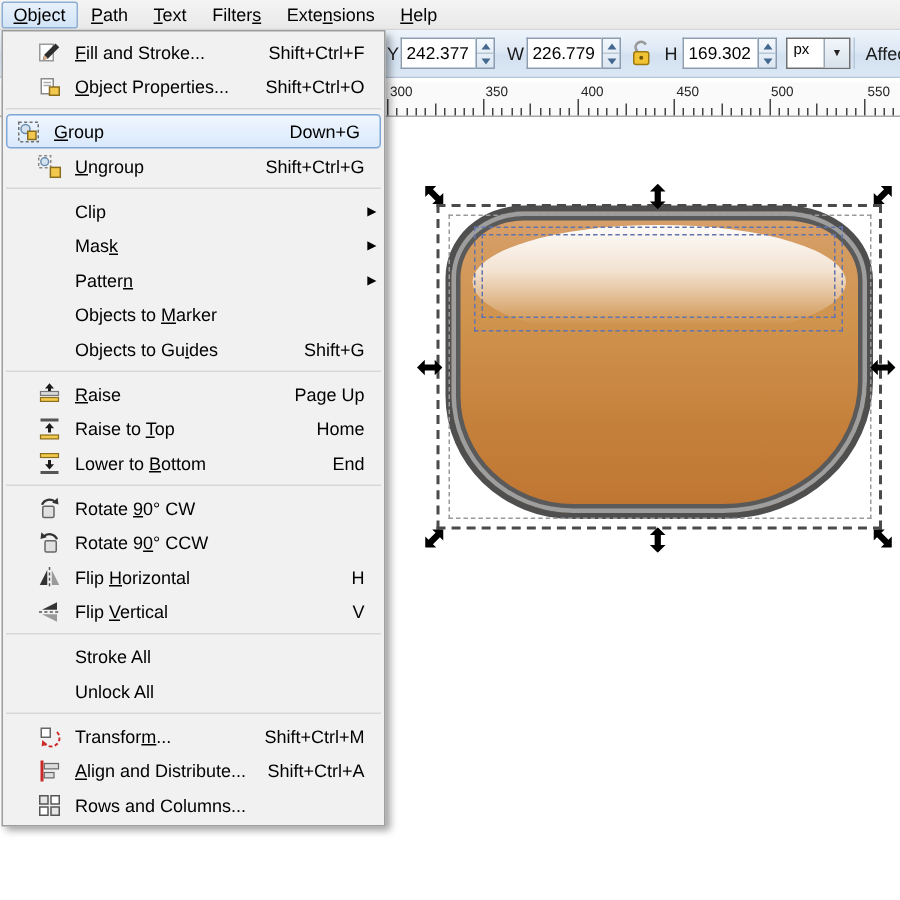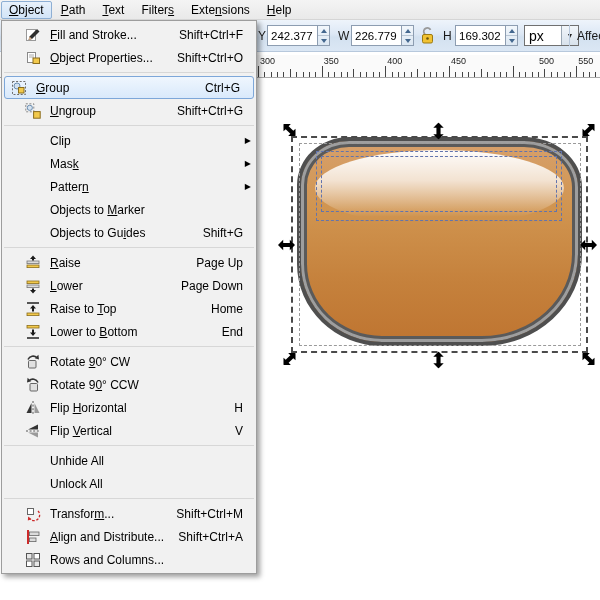--- a/index.html
+++ b/index.html
@@ -27,21 +27,21 @@
   .spin-btns { width:13px; height:21px; border:1px solid #8d9db1; display:flex;
     flex-direction:column; background:linear-gradient(180deg,#f2f7fc,#dce7f2); }
   .spin-up,.spin-down { flex:1; position:relative; }
   .spin-up::after,.spin-down::after { content:""; position:absolute; left:3px;
     border-left:3px solid transparent; border-right:3px solid transparent; }
   .spin-up::after { top:3px; border-bottom:4px solid #44688f; }
   .spin-down::after { top:3px; border-top:4px solid #44688f; }
   .spin-up { border-bottom:1px solid #b9c6d4; }
   .combo { position:absolute; top:5px; height:21px; display:flex; border:1px solid #707070;
     background:#fff; }
-  .combo-value { width:36px; padding:2px 4px; font-size:14px; }
+  .combo-value { width:24px; padding:2px 4px; font-size:10px; }
   .combo-btn { width:17px; background:linear-gradient(180deg,#f2f6fa,#d8e2ec);
     border-left:1px solid #9aa7b4; text-align:center; font-size:7px; line-height:19px; color:#222; }
   .toolbar-sep { position:absolute; top:5px; width:1px; height:21px; background:#b9c9dc; }
   .lock-icon { position:absolute; }
 
   
   .ruler { position:absolute; left:0; top:55px; width:600px; height:23px;
     background:#fafafa; border-bottom:1px solid #a8a8a8; z-index:4; }
   .tick { position:absolute; width:1px; background:#444; bottom:0; }
   .tick-label { position:absolute; top:1px; font-size:9px; color:#222; }
@@ -157,21 +157,21 @@
     <div class="tick" style="left: 455.346px; height: 5px;"></div>
     <div class="tick" style="left: 461.712px; height: 5px;"></div>
     <div class="tick" style="left: 468.078px; height: 5px;"></div>
     <div class="tick" style="left: 474.444px; height: 5px;"></div>
     <div class="tick" style="left: 480.81px; height: 8px;"></div>
     <div class="tick" style="left: 487.176px; height: 5px;"></div>
     <div class="tick" style="left: 493.542px; height: 5px;"></div>
     <div class="tick" style="left: 499.908px; height: 5px;"></div>
     <div class="tick" style="left: 506.274px; height: 5px;"></div>
     <div class="tick" style="left: 512.64px; height: 11px;"></div>
-    <div class="tick-label" style="left: 539px;">500</div>
+    <div class="tick-label" style="left: 514px;">500</div>
     <div class="tick" style="left: 519.006px; height: 5px;"></div>
     <div class="tick" style="left: 525.372px; height: 5px;"></div>
     <div class="tick" style="left: 531.738px; height: 5px;"></div>
     <div class="tick" style="left: 538.104px; height: 5px;"></div>
     <div class="tick" style="left: 544.47px; height: 8px;"></div>
     <div class="tick" style="left: 550.836px; height: 5px;"></div>
     <div class="tick" style="left: 557.202px; height: 5px;"></div>
     <div class="tick" style="left: 563.568px; height: 5px;"></div>
     <div class="tick" style="left: 569.934px; height: 5px;"></div>
     <div class="tick" style="left: 576.3px; height: 11px;"></div>
@@ -267,21 +267,21 @@
     <div class="menu-sep"></div>
     <div class="menu-item highlighted">
       <span class="menu-icon">
         <svg width="16" height="16" viewBox="0 0 16 16">
           <rect x="1.5" y="1.5" width="13" height="13" fill="none" stroke="#6e6e6e" stroke-dasharray="2 1.6"></rect>
           <circle cx="6" cy="6" r="3" fill="#d4e2f0" stroke="#6b8db0"></circle>
           <rect x="7.5" y="7.5" width="5.5" height="5.5" fill="#f2c94c" stroke="#8a6d1d"></rect>
         </svg>
       </span>
       <span class="menu-label"><u>G</u>roup</span>
-      <span class="menu-shortcut">Ctrl+G</span>
+      <span class="menu-shortcut">Down+G</span>
     </div>
     <div class="menu-item">
       <span class="menu-icon">
         <svg width="16" height="16" viewBox="0 0 16 16">
           <rect x="0.8" y="0.8" width="8" height="8" fill="none" stroke="#8a8a8a" stroke-dasharray="2 1.6"></rect>
           <circle cx="4.8" cy="4.8" r="2.6" fill="#d4e2f0" stroke="#6b8db0"></circle>
           <rect x="8.6" y="8.6" width="6.6" height="6.6" fill="#f2c94c" stroke="#8a6d1d"></rect>
         </svg>
       </span>
       <span class="menu-label"><u>U</u>ngroup</span>
@@ -320,31 +320,20 @@
           <rect x="2" y="6" width="12" height="2.6" fill="#dcdcdc" stroke="#777" stroke-width="0.8"></rect>
           <path d="M8 0.5 L11 4 L9 4 L9 5.6 L7 5.6 L7 4 L5 4 Z" fill="#1a1a1a"></path>
         </svg>
       </span>
       <span class="menu-label"><u>R</u>aise</span>
       <span class="menu-shortcut">Page Up</span>
     </div>
     <div class="menu-item">
       <span class="menu-icon">
         <svg width="16" height="16" viewBox="0 0 16 16">
-          <rect x="2" y="3" width="12" height="2.6" fill="#f2c94c" stroke="#8a6d1d" stroke-width="0.8"></rect>
-          <rect x="2" y="7" width="12" height="2.6" fill="#dcdcdc" stroke="#777" stroke-width="0.8"></rect>
-          <path d="M8 15.5 L5 12 L7 12 L7 10.4 L9 10.4 L9 12 L11 12 Z" fill="#1a1a1a"></path>
-        </svg>
-      </span>
-      <span class="menu-label"><u>L</u>ower</span>
-      <span class="menu-shortcut">Page Down</span>
-    </div>
-    <div class="menu-item">
-      <span class="menu-icon">
-        <svg width="16" height="16" viewBox="0 0 16 16">
           <rect x="2" y="1" width="12" height="2" fill="#555"></rect>
           <rect x="2" y="12" width="12" height="2.6" fill="#f2c94c" stroke="#8a6d1d" stroke-width="0.8"></rect>
           <path d="M8 4 L11 7.5 L9 7.5 L9 10.4 L7 10.4 L7 7.5 L5 7.5 Z" fill="#1a1a1a"></path>
         </svg>
       </span>
       <span class="menu-label">Raise to <u>T</u>op</span>
       <span class="menu-shortcut">Home</span>
     </div>
     <div class="menu-item">
       <span class="menu-icon">
@@ -396,21 +385,21 @@
           <path d="M3 6.5 L13 6.5 L13 1.5 Z" fill="#333"></path>
           <path d="M3 9.5 L13 9.5 L13 14.5 Z" fill="#9a9a9a"></path>
         </svg>
       </span>
       <span class="menu-label">Flip <u>V</u>ertical</span>
       <span class="menu-shortcut">V</span>
     </div>
     <div class="menu-sep"></div>
     <div class="menu-item">
       <span class="menu-icon"></span>
-      <span class="menu-label">Unhide All</span>
+      <span class="menu-label">Stroke All</span>
     </div>
     <div class="menu-item">
       <span class="menu-icon"></span>
       <span class="menu-label">Unlock All</span>
     </div>
     <div class="menu-sep"></div>
     <div class="menu-item">
       <span class="menu-icon">
         <svg width="16" height="16" viewBox="0 0 16 16">
           <rect x="2.5" y="2.5" width="6" height="6" fill="#fff" stroke="#666"></rect>

